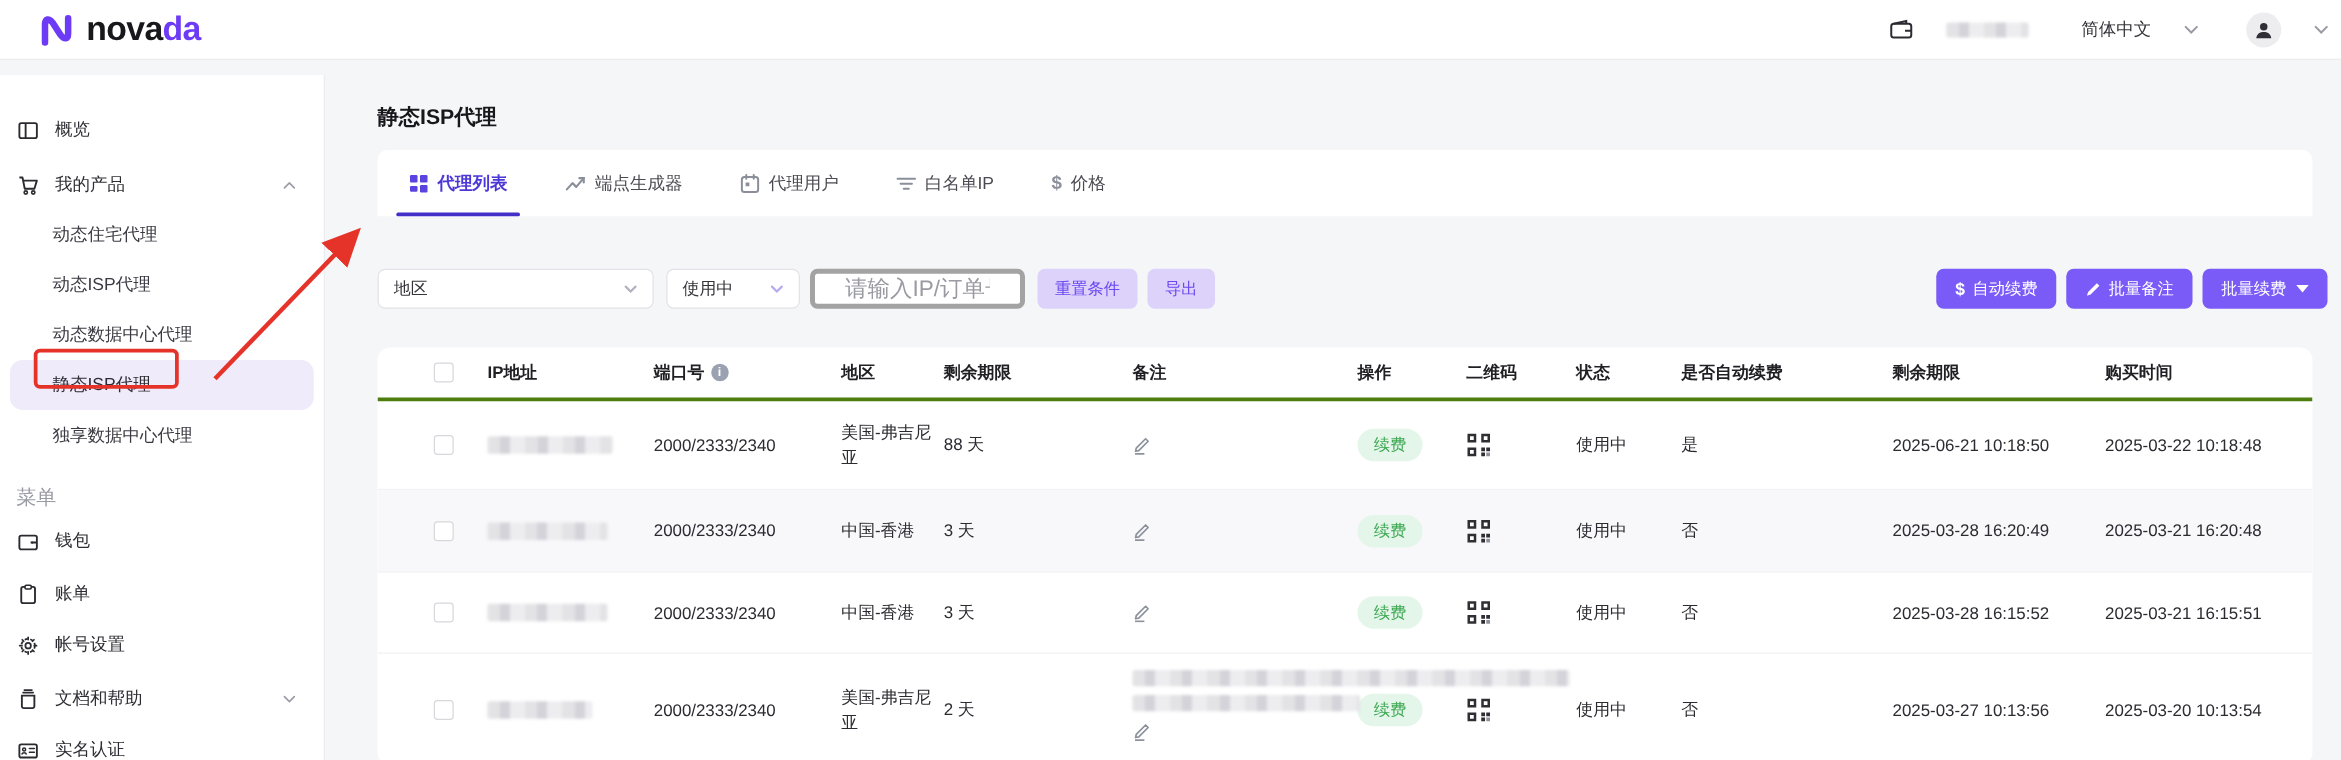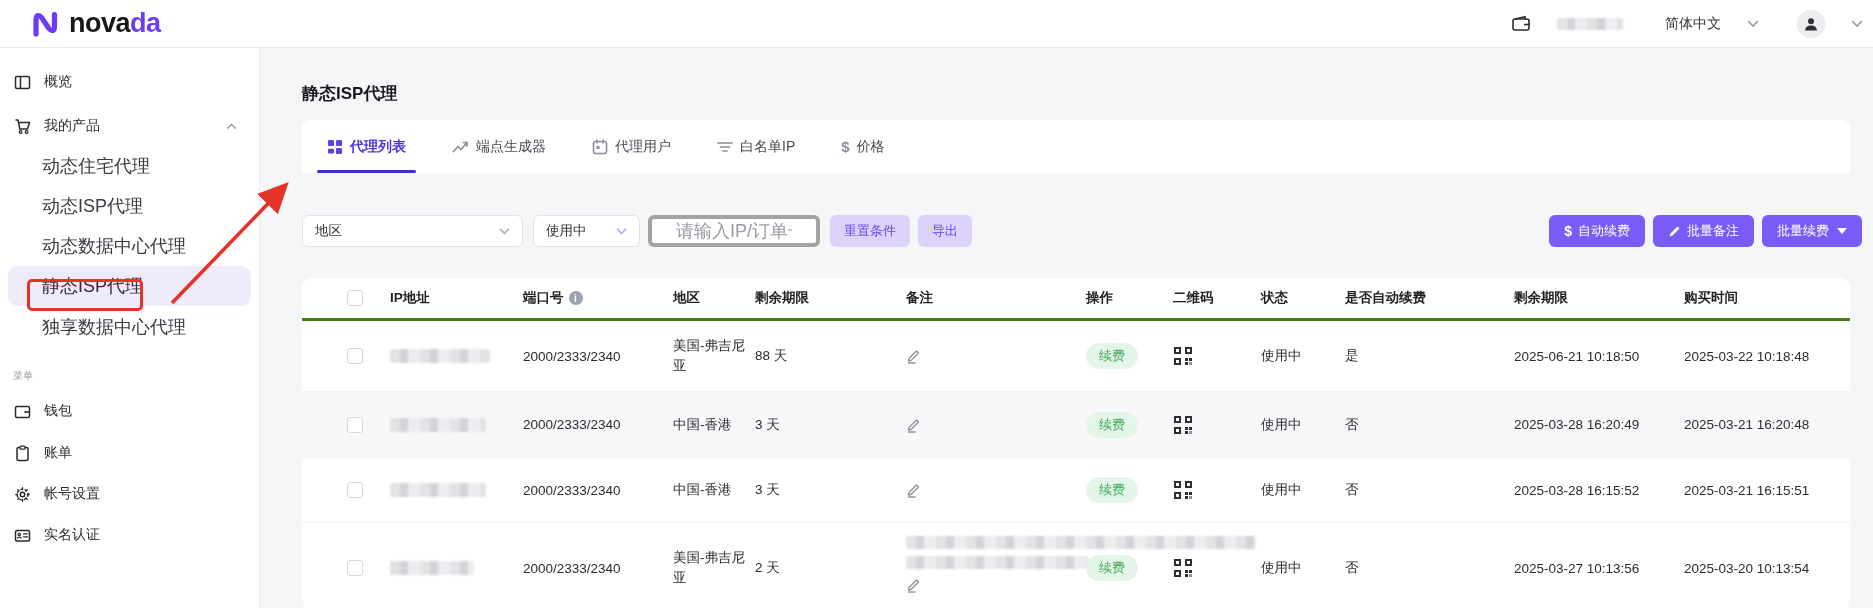--- a/index.html
+++ b/index.html
@@ -15,30 +15,30 @@
   .logo-word .accent { color:#6d3af5; }
   .top-right { margin-left:auto; display:flex; align-items:center; margin-right:10px; gap:26px; }
   .blur { background:repeating-linear-gradient(90deg,#e3e3e6 0 10px,#d3d3d9 10px 18px,#ededf0 18px 30px);
           filter:blur(1.2px); border-radius:2px; }
   .balance-blur { width:66px; height:12px; margin-right:16px; }
   .lang { font-size:14px; color:#33333a; }
   .chev { display:inline-block; }
   .avatar { width:28px; height:28px; border-radius:50%; background:#ededf0; display:flex; align-items:center; justify-content:center; margin-left:12px; }
 
   
-  .sidebar { position:absolute; left:0; top:38px; bottom:0; width:260px; background:#fff;
+  .sidebar { position:absolute; left:0; top:60px; bottom:0; width:260px; background:#fff;
              border-right:1px solid #ececf0; padding-top:24px; z-index:4; }
   .side-item { height:40px; display:flex; align-items:center; padding-left:13px; font-size:14px; color:#2c2c33; cursor:pointer; }
   .side-item .ic { width:18px; display:flex; justify-content:center; }
   .side-item .lbl { margin-left:13px; }
   .side-item .spacer { flex:1; }
   .side-item .chev { margin-right:22px; }
-  .side-sub { height:40px; display:flex; align-items:center; padding-left:42px; font-size:18px; color:#3a3a42; cursor:pointer; }
+  .side-sub { height:40px; display:flex; align-items:center; padding-left:42px; font-size:14px; color:#3a3a42; cursor:pointer; }
   .side-sub.active { background:#efebfb; border-radius:10px; margin:0 8px; padding-left:34px; color:#2c2c33; }
-  .side-section { height:30px; margin-top:14px; padding-left:13px; font-size:10px; color:#9a9aa5; display:flex; align-items:center; }
+  .side-section { height:30px; margin-top:14px; padding-left:13px; font-size:16px; color:#9a9aa5; display:flex; align-items:center; }
 
   
   .page-title { position:absolute; left:302px; top:82px; font-size:17px; font-weight:700; color:#17171c; }
 
   .tabbar { position:absolute; left:302px; top:120px; width:1548px; height:53px; background:#fff;
             border-radius:8px 8px 0 0; display:flex; align-items:stretch; padding-left:15px; gap:26px; }
   .tab { display:flex; align-items:center; gap:7px; padding:0 10px; font-size:14px; color:#4a4a52; position:relative; cursor:pointer; }
   .tab.active { color:#4c38d6; font-weight:700; }
   .tab.active:after { content:""; position:absolute; left:0; right:0; bottom:0; height:3px; background:#4330c9; border-radius:2px; }
   .tab .dollar { font-size:15px; color:#8b8f9a; font-weight:700; }
@@ -190,20 +190,33 @@
     <div class="side-item" style="margin-top:1px;">
       <span class="ic">
         <svg class="icon" width="17" height="17" viewBox="0 0 17 17">
             <circle cx="8.5" cy="8.5" r="2.2" fill="none" stroke="#2a2a30" stroke-width="1.4"></circle>
             <path d="M8.5 1.8 V3.6 M8.5 13.4 V15.2 M1.8 8.5 H3.6 M13.4 8.5 H15.2 M3.8 3.8 L5 5 M12 12 L13.2 13.2 M13.2 3.8 L12 5 M5 12 L3.8 13.2" stroke="#2a2a30" stroke-width="1.4" stroke-linecap="round"></path>
             <circle cx="8.5" cy="8.5" r="5.4" fill="none" stroke="#2a2a30" stroke-width="1.4" stroke-dasharray="2.4 2.1"></circle>
           </svg>
       </span>
       <span class="lbl">帐号设置</span>
     </div>
+    <div class="side-item" style="margin-top:3px;">
+      <span class="ic">
+        <svg class="icon" width="17" height="17" viewBox="0 0 17 17">
+            <path d="M3.5 5.5 H13.5 V14 a1.5 1.5 0 0 1 -1.5 1.5 H5 a1.5 1.5 0 0 1 -1.5 -1.5 Z" fill="none" stroke="#2a2a30" stroke-width="1.5"></path>
+            <path d="M4.5 3 H12.5 M5.5 1 H11.5" stroke="#2a2a30" stroke-width="1.4" stroke-linecap="round"></path>
+          </svg>
+      </span>
+      <span class="lbl">文档和帮助</span>
+      <span class="spacer"></span>
+      <svg class="chev" width="11" height="7" viewBox="0 0 12 8">
+          <path d="M1.5 1.5 L6 6 L10.5 1.5" fill="none" stroke="#9a9aa5" stroke-width="1.5" stroke-linecap="round"></path>
+        </svg>
+    </div>
     <div class="side-item" style="margin-top:1px;">
       <span class="ic">
         <svg class="icon" width="17" height="17" viewBox="0 0 17 17">
             <rect x="1.5" y="3.5" width="14" height="10.5" rx="1.5" fill="none" stroke="#2a2a30" stroke-width="1.5"></rect>
             <circle cx="5.3" cy="7.5" r="1.2" fill="none" stroke="#2a2a30" stroke-width="1.2"></circle>
             <path d="M3.6 11.2 c0.3-1.4 3.1-1.4 3.4 0 M9.5 6.8 h4 M9.5 9.8 h4" stroke="#2a2a30" stroke-width="1.2" stroke-linecap="round" fill="none"></path>
           </svg>
       </span>
       <span class="lbl">实名认证</span>
     </div>

